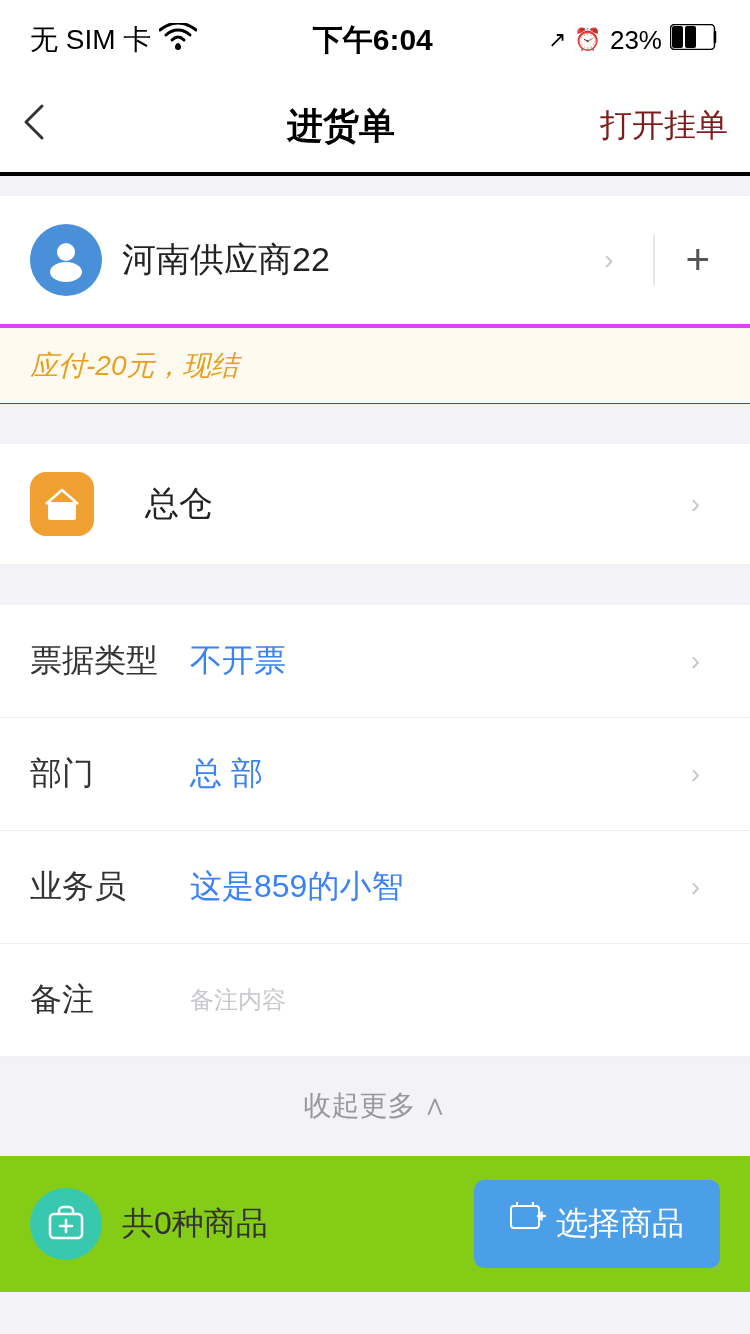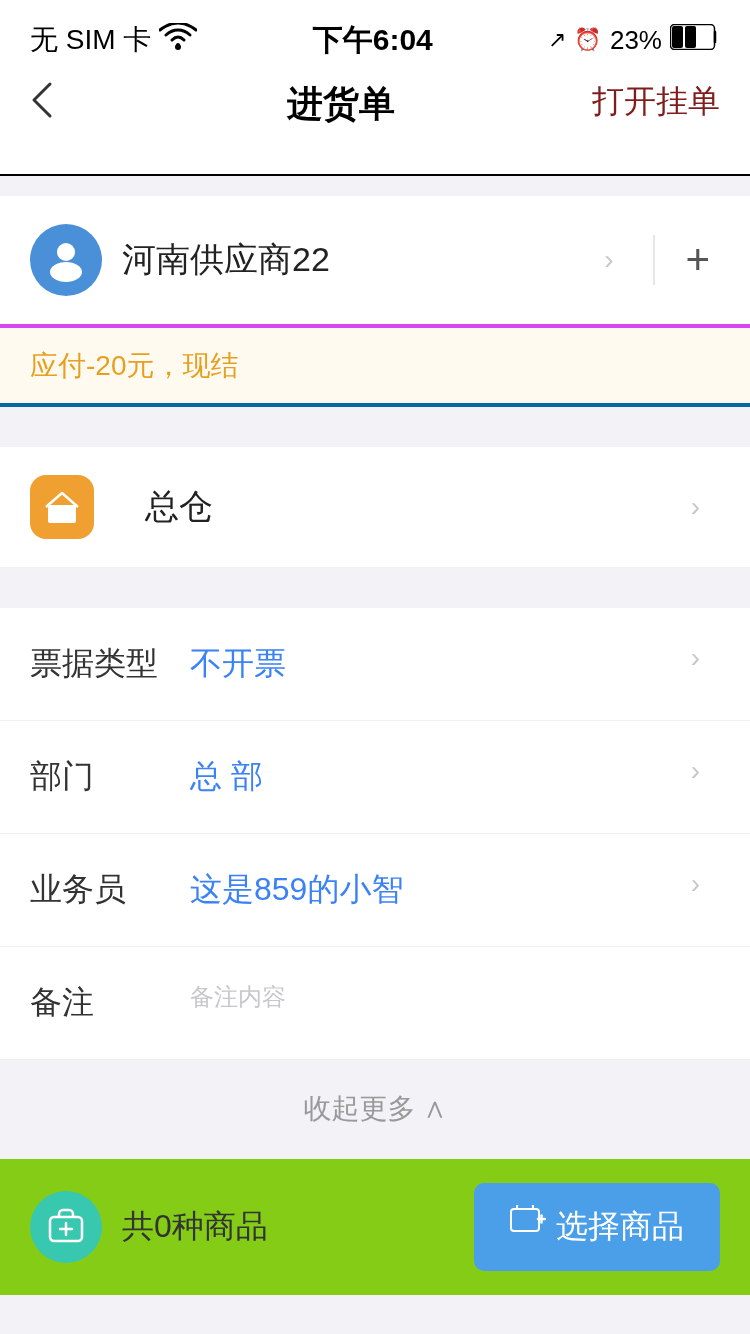--- a/index.html
+++ b/index.html
@@ -42,23 +42,24 @@
       align-items: center;
       gap: 8px;
     }
 
     
     .nav-bar {
       width: 100%;
       height: 96px;
       background: #fff;
       display: flex;
+      align-items: center;
       justify-content: space-between;
-      padding: 0 30px;
-      border-bottom: 2px solid #000000;
+      padding: 0 22px;
+      border-bottom: 4px solid #000000;
     }
     .nav-back {
       font-size: 40px;
       color: #333;
       cursor: pointer;
       width: 60px;
     }
     .nav-title {
       font-size: 36px;
       font-weight: 600;
@@ -121,21 +122,22 @@
       font-size: 42px;
       color: #555;
       cursor: pointer;
       padding: 0 10px;
     }
 
     
     .warning-banner {
       background: #fffaf0;
       padding: 18px 30px;
-      border-bottom: 4px solid #0369a1;
+      border-bottom: 1px solid #0369a1;
+      font-style: italic;
     }
     .warning-text {
       font-size: 28px;
       color: #e6a020;
     }
 
     
     .warehouse-row {
       display: flex;
       align-items: center;
@@ -162,20 +164,21 @@
       margin-left: 31px;
     }
 
     
     .form-section {
       background: #fff;
       margin-top: 20px;
     }
     .form-row {
       display: flex;
+      align-items: center;
       padding: 34px 30px;
       border-bottom: 1px solid #f0f0f0;
       min-height: 110px;
     }
     .form-label {
       font-size: 32px;
       color: #333;
       width: 140px;
       flex-shrink: 0;
     }

